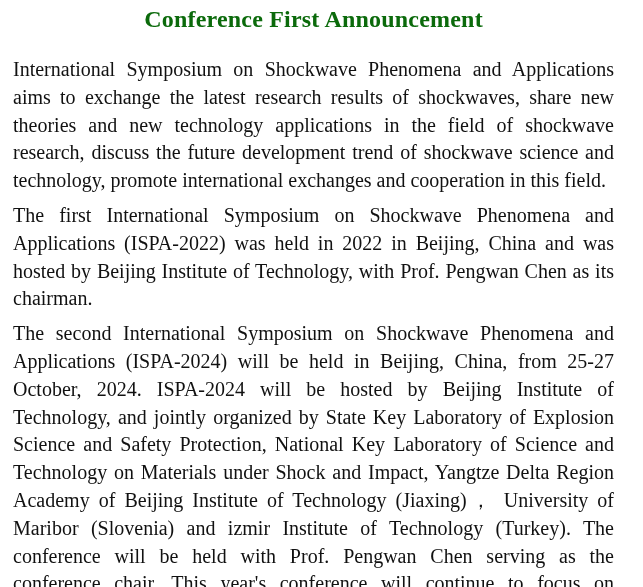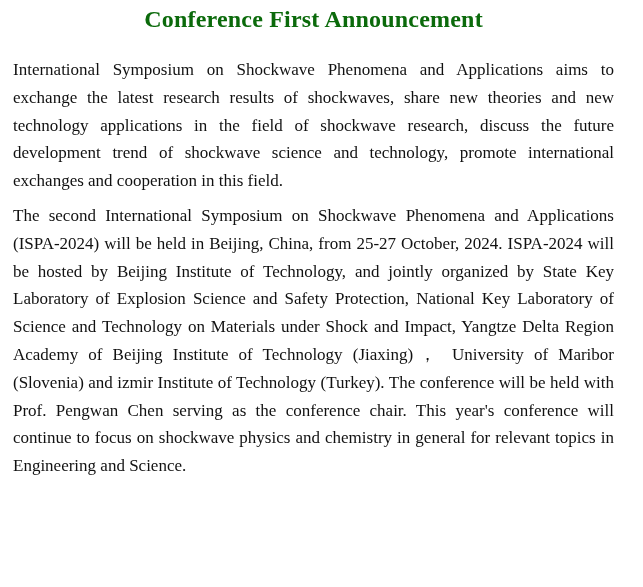--- a/index.html
+++ b/index.html
@@ -28,28 +28,29 @@
       padding-top: 5px;
       height: 32px;
       line-height: 28px;
       letter-spacing: 0.2px;
     }
     .body-text {
       margin-top: 19px;
     }
     .para {
       margin: 0 0 7px 0;
-      font-size: 17px;
+      font-size: 20px;
       line-height: 27.8px;
       text-align: justify;
       text-align-last: left;
     }
   </style>
 </head>
 <body>
 
 <div class="page">
   <h1 class="title">Conference First Announcement</h1>
   <div class="body-text">
     <p class="para">International Symposium on Shockwave Phenomena and Applications aims to exchange the latest research results of shockwaves, share new theories and new technology applications in the field of shockwave research, discuss the future development trend of shockwave science and technology, promote international exchanges and cooperation in this field.</p>
+    <p class="para">The first International Symposium on Shockwave Phenomena and Applications (ISPA-2022) was held in 2022 in Beijing, China and was hosted by Beijing Institute of Technology, with Prof. Pengwan Chen as its chairman.</p>
     <p class="para">The second International Symposium on Shockwave Phenomena and Applications (ISPA-2024) will be held in Beijing, China, from 25-27 October, 2024. ISPA-2024 will be hosted by Beijing Institute of Technology, and jointly organized by State Key Laboratory of Explosion Science and Safety Protection, National Key Laboratory of Science and Technology on Materials under Shock and Impact, Yangtze Delta Region Academy of Beijing Institute of Technology (Jiaxing)， University of Maribor (Slovenia) and izmir Institute of Technology (Turkey). The conference will be held with Prof. Pengwan Chen serving as the conference chair. This year's conference will continue to focus on shockwave physics and chemistry in general for relevant topics in Engineering and Science.</p>
   </div>
 </div>
 
 </body></html>

